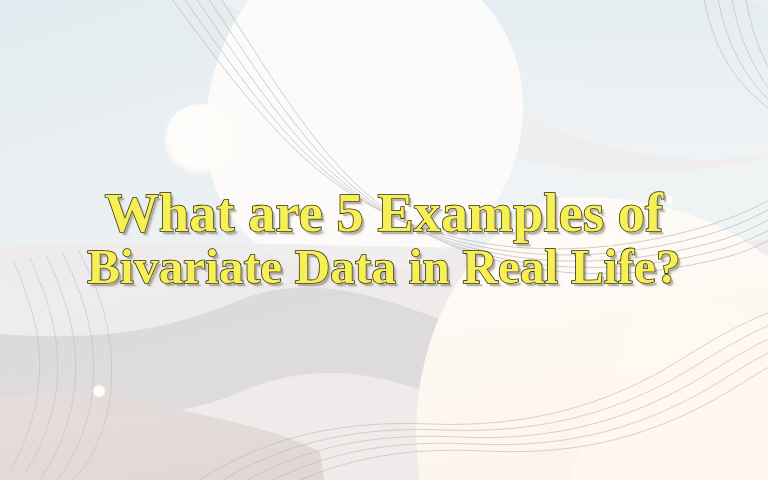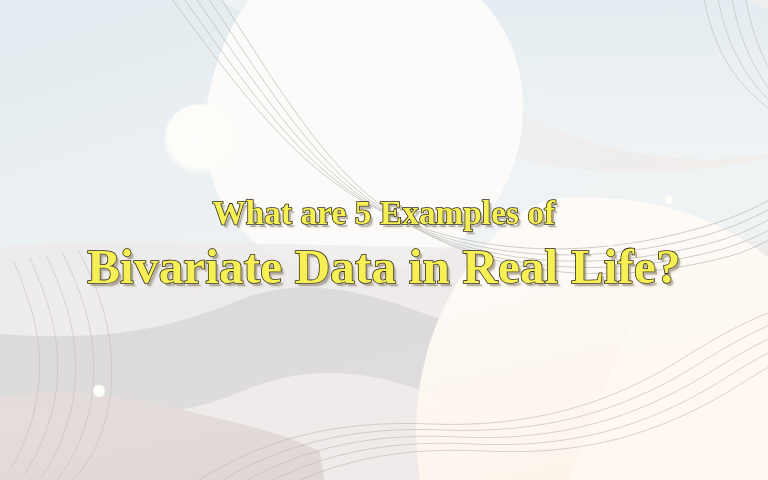--- a/index.html
+++ b/index.html
@@ -51,21 +51,21 @@
     letter-spacing: 0.2px;
     color: #f7f055;
     white-space: nowrap;
     text-align: center;
     -webkit-text-stroke: 1.6px #2e2a16;
     paint-order: stroke fill;
     text-shadow:
       2.5px 2.5px 0 rgba(120, 110, 80, 0.40),
       3.5px 3.5px 2px rgba(120, 110, 80, 0.20);
   }
-  .hl-line.line-1 { font-size: 33px; text-align: right; }
+  .hl-line.line-1 { font-size: 54px; text-align: right; }
   .hl-line.line-2 { font-size: 49px; }
 </style>
 </head>
 <body>
 
 <div id="banner">
 
   <svg id="bg-svg" viewBox="0 0 768 480" preserveAspectRatio="none" aria-hidden="true">
     <defs>
       <linearGradient id="gradBase" x1="0" y1="0" x2="1" y2="1">

